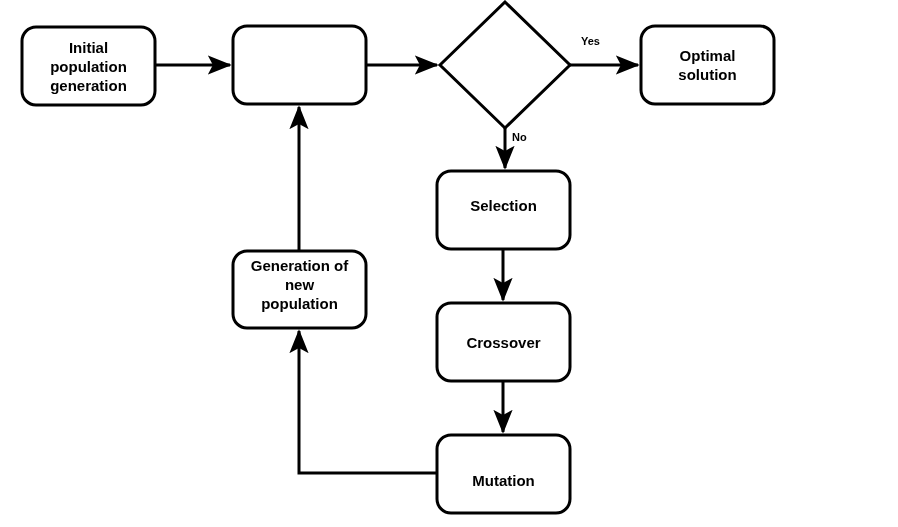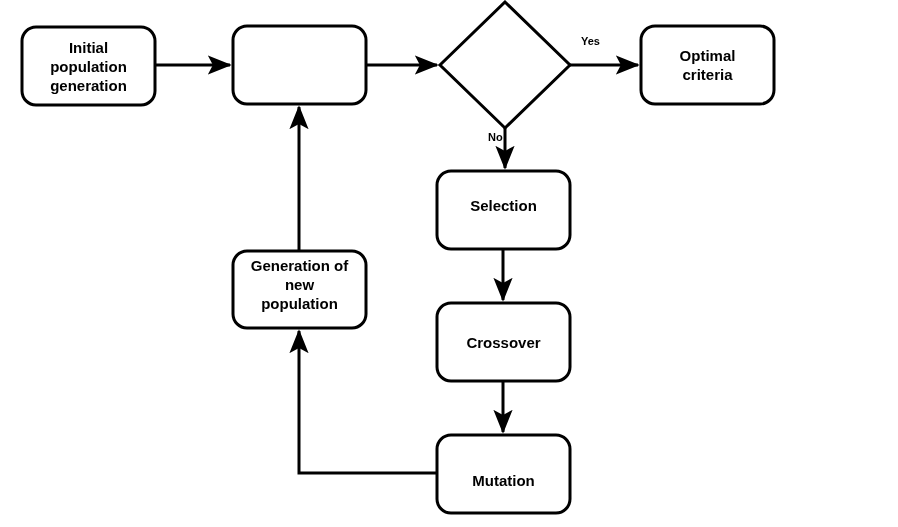--- a/index.html
+++ b/index.html
@@ -94,29 +94,29 @@
     <line x1="299" y1="251" x2="299" y2="107" stroke="#000000" stroke-width="3" marker-end="url(#arrowhead)"></line>
   </svg>
 
   <div class="node-label" style="left:22px; top:27px; width:133px; height:78px;">Initial
 population
 generation</div>
 
 
 
   <div class="node-label" style="left:641px; top:26px; width:133px; height:78px;">Optimal
-criteria</div>
+solution</div>
 
   <div class="node-label" style="left:437px; top:171px; width:133px; height:68px;">Selection</div>
 
   <div class="node-label" style="left:437px; top:303px; width:133px; height:78px;text-align:center;">Crossover</div>
 
   <div class="node-label" style="left:437px; top:435px; width:133px; height:90px;">Mutation</div>
 
   <div class="node-label" style="left:233px; top:251px; width:133px; height:67px;border-radius:11px;">Generation of
 new
 population</div>
 
   <div class="edge-label" style="left:581px; top:32px;">Yes</div>
 
-  <div class="edge-label" style="left:488px; top:128px;">No</div>
+  <div class="edge-label" style="left:512px; top:128px;">No</div>
 
 </div>
 
 </body></html>

